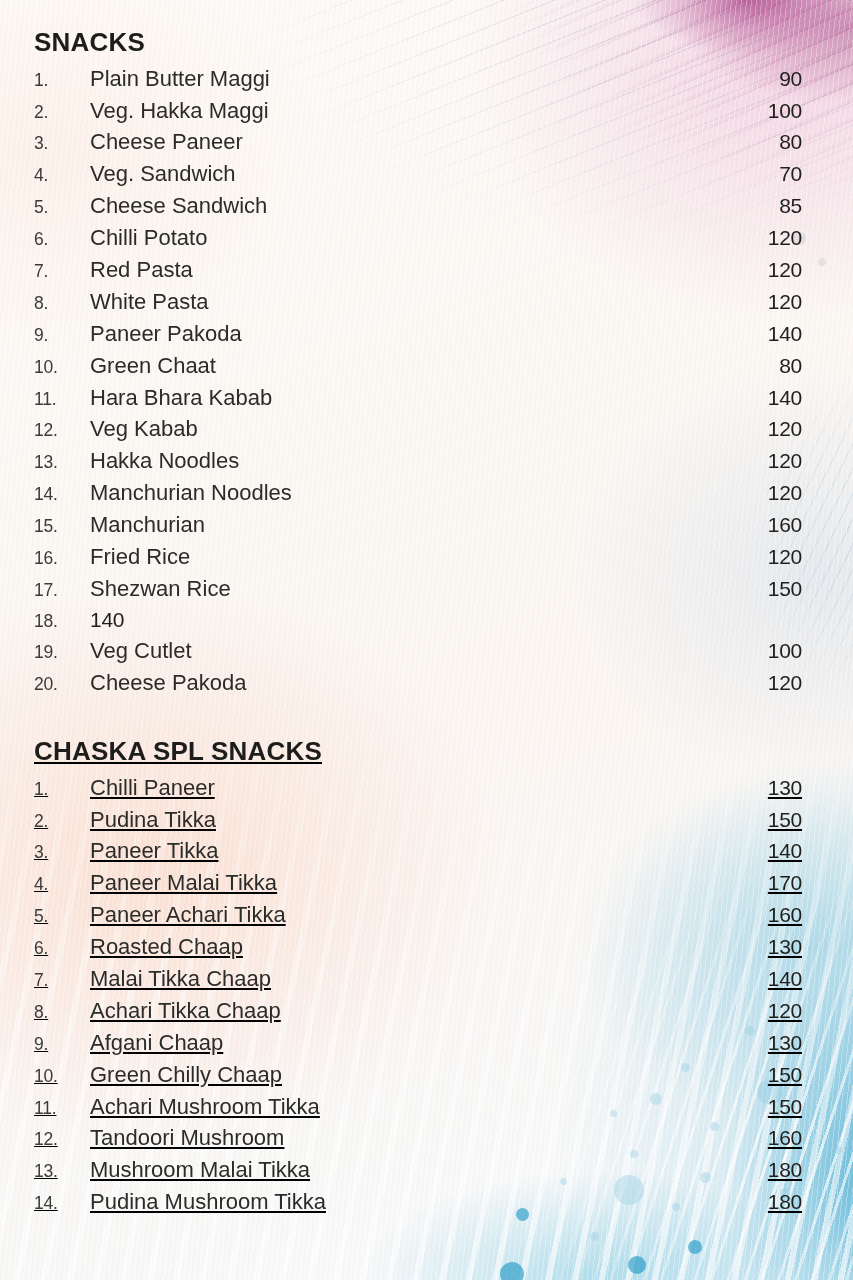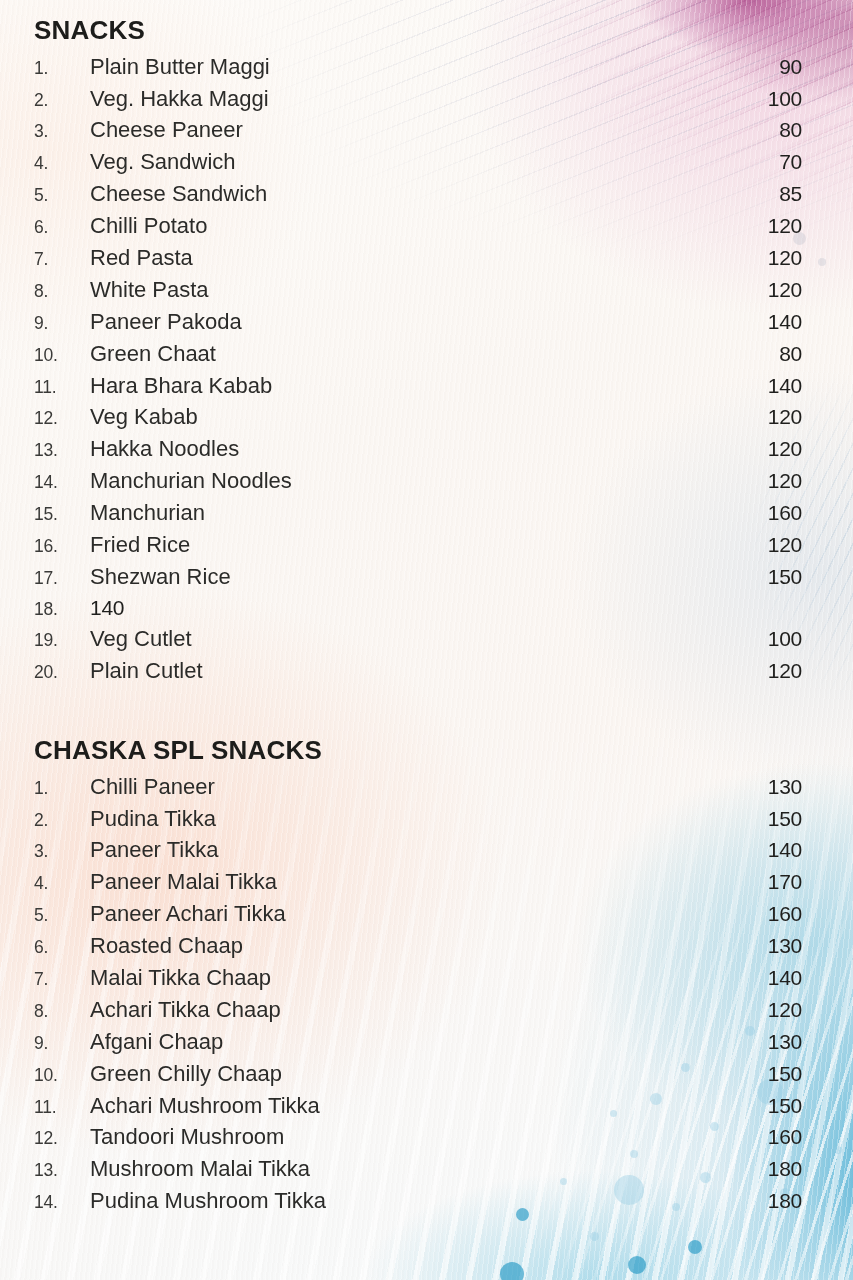--- a/index.html
+++ b/index.html
@@ -139,24 +139,24 @@
     background: rgba(86,180,214,0.42);
   }
   .bubble.pale { background: rgba(150,205,228,0.40); }
   .bubble.deep { background: rgba(30,150,196,0.62); }
   .bubble.grey { background: rgba(170,178,192,0.26); }
 
   
   .content {
     position: relative;
     z-index: 5;
-    padding: 16px 51px 0 34px;
+    padding: 28px 51px 0 34px;
   }
   .section { }
-  .section + .section { margin-top: 49px; }
+  .section + .section { margin-top: 38px; text-decoration: underline; }
 
   .section-title {
     font-size: 26px;
     font-weight: bold;
     color: #1d1d1b;
     letter-spacing: 0.2px;
     margin: 0 0 5px 0;
     line-height: 1.14;
   }
 
@@ -317,21 +317,21 @@
             <span class="item-num">18.</span>
             <span class="item-price">140</span>
           </li>
           <li class="item">
             <span class="item-num">19.</span>
             <span class="item-name">Veg Cutlet</span>
             <span class="item-price">100</span>
           </li>
           <li class="item">
             <span class="item-num">20.</span>
-            <span class="item-name">Plain Cutlet</span>
+            <span class="item-name">Cheese Pakoda</span>
             <span class="item-price">120</span>
           </li>
         </ul>
       </section>
       <section class="section">
         <h2 class="section-title">CHASKA SPL SNACKS</h2>
         <ul class="items">
           <li class="item">
             <span class="item-num">1.</span>
             <span class="item-name">Chilli Paneer</span>

